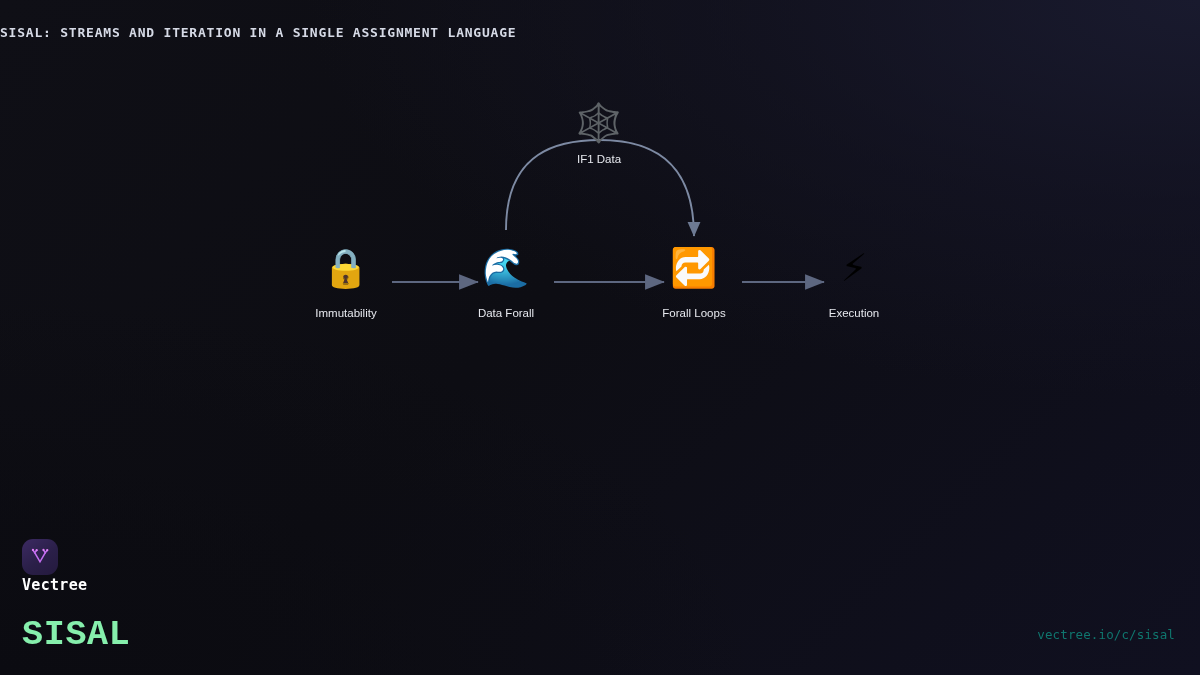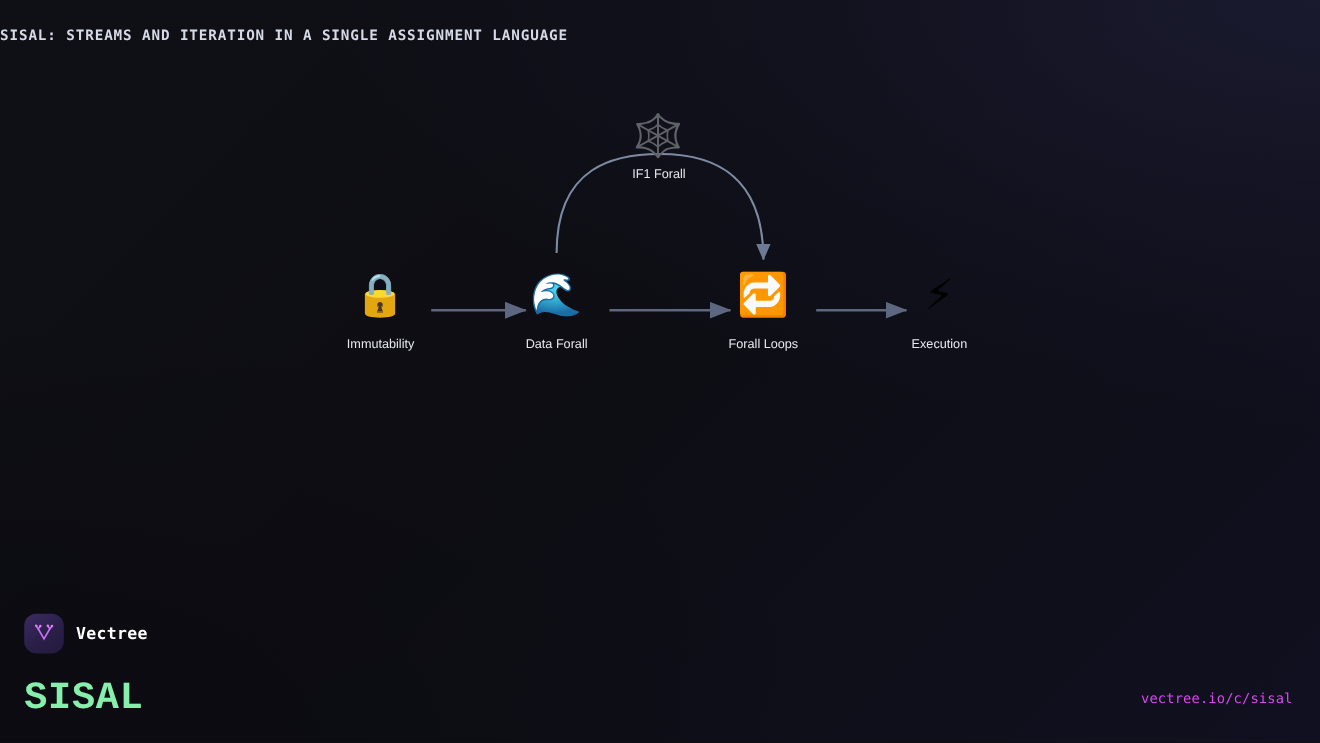--- a/index.html
+++ b/index.html
@@ -54,22 +54,22 @@
     font-family:"Liberation Sans", sans-serif;
     white-space:nowrap;
   }
   .node.top .node-label { margin-top:7px; }
   #footer-brand {
     position:absolute;
     left:22px; bottom:22px;
   }
   #brand-row {
     display:flex;
-    align-items:center;
-    gap:11px;
+    gap:1px;
+    flex-direction:column;
   }
   #brand-logo {
     width:36px; height:36px;
     border-radius:11px;
     background:linear-gradient(145deg,#3c2a63 0%,#2a1f48 55%,#241a3e 100%);
     display:flex; align-items:center; justify-content:center;
     flex:0 0 auto;
   }
   #brand-name {
     font-family:"DejaVu Sans Mono","Liberation Mono",monospace;
@@ -85,21 +85,21 @@
     font-weight:700;
     color:#86efac;
     letter-spacing:0.02em;
     line-height:1;
   }
   #footer-url {
     position:absolute;
     right:25px; bottom:33px;
     font-family:"DejaVu Sans Mono","Liberation Mono",monospace;
     font-size:12.5px;
-    color:#d946ef;
+    color:#0f766e;
     letter-spacing:0.01em;
   }
 </style>
 </head>
 <body>
 
 <div id="bg-gradient"></div>
 
 <div id="slide-title">SISAL: STREAMS AND ITERATION IN A SINGLE ASSIGNMENT LANGUAGE</div>
 
@@ -117,21 +117,21 @@
 
   <line x1="554" y1="282" x2="664" y2="282" stroke="#5d6780" stroke-width="2.2" marker-end="url(#arrowhead)"></line>
 
   <line x1="742" y1="282" x2="824" y2="282" stroke="#5d6780" stroke-width="2.2" marker-end="url(#arrowhead)"></line>
 
   <path d="M 506 230 C 506 150, 560 140, 600 140 C 648 140, 694 158, 694 236" fill="none" stroke="#7d8aa3" stroke-width="1.9" marker-end="url(#arrowhead-curve)"></path>
 </svg>
 
 <div class="node top" style="left:599px; top:100px;">
   <span class="node-icon">🕸️</span>
-  <span class="node-label">IF1 Forall</span>
+  <span class="node-label">IF1 Data</span>
 </div>
 
 <div class="node" style="left:346px; top:245px;">
   <span class="node-icon">🔒</span>
   <span class="node-label">Immutability</span>
 </div>
 
 <div class="node" style="left:506px; top:245px;">
   <span class="node-icon">🌊</span>
   <span class="node-label">Data Forall</span>

